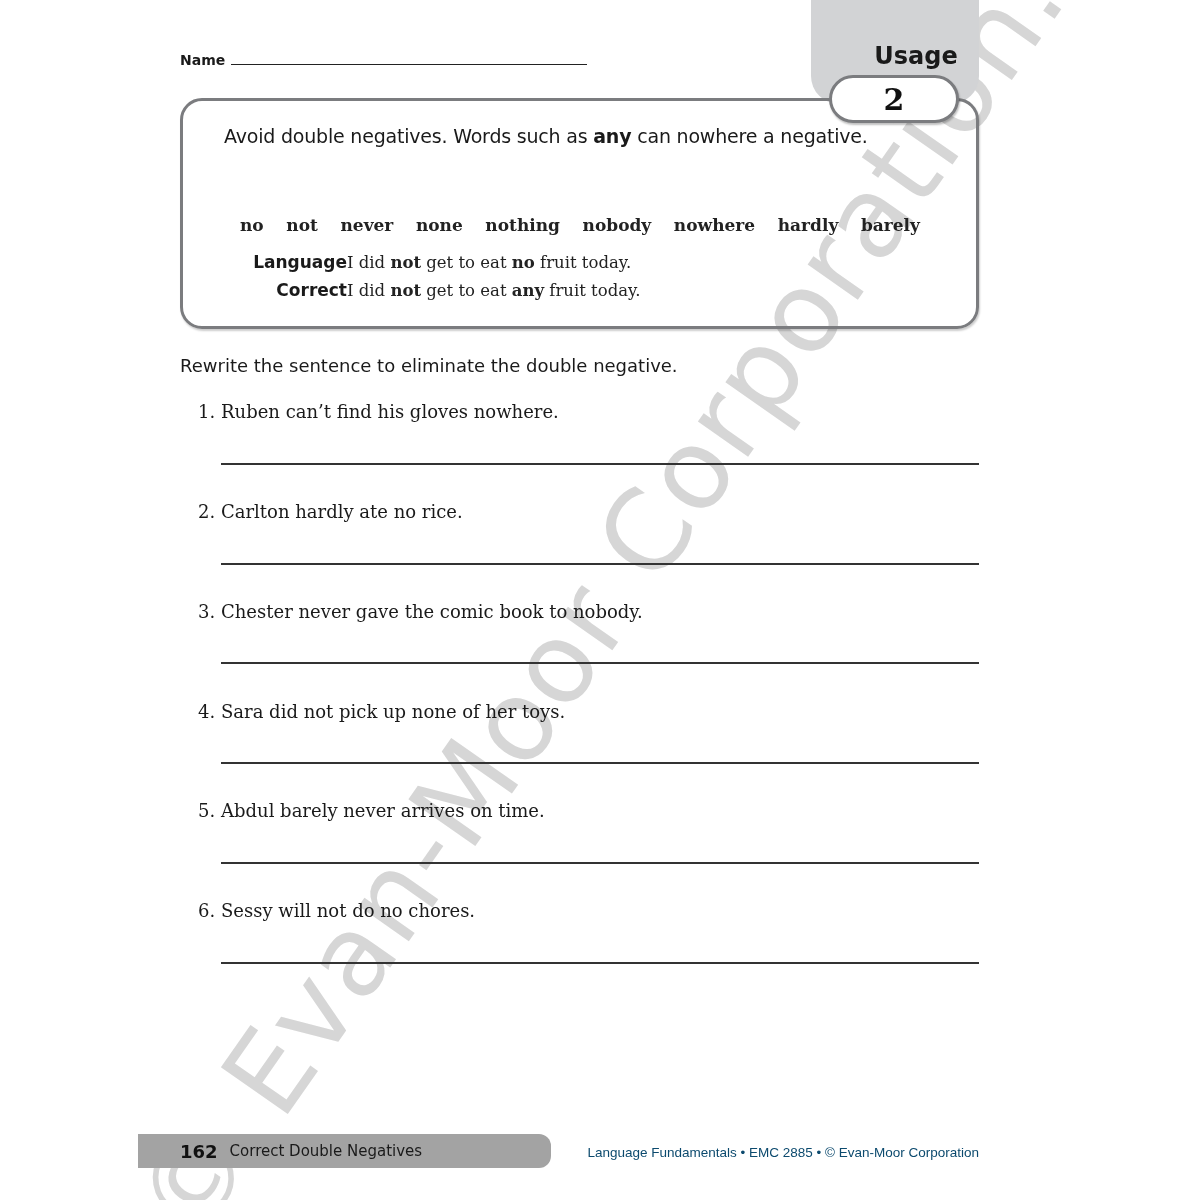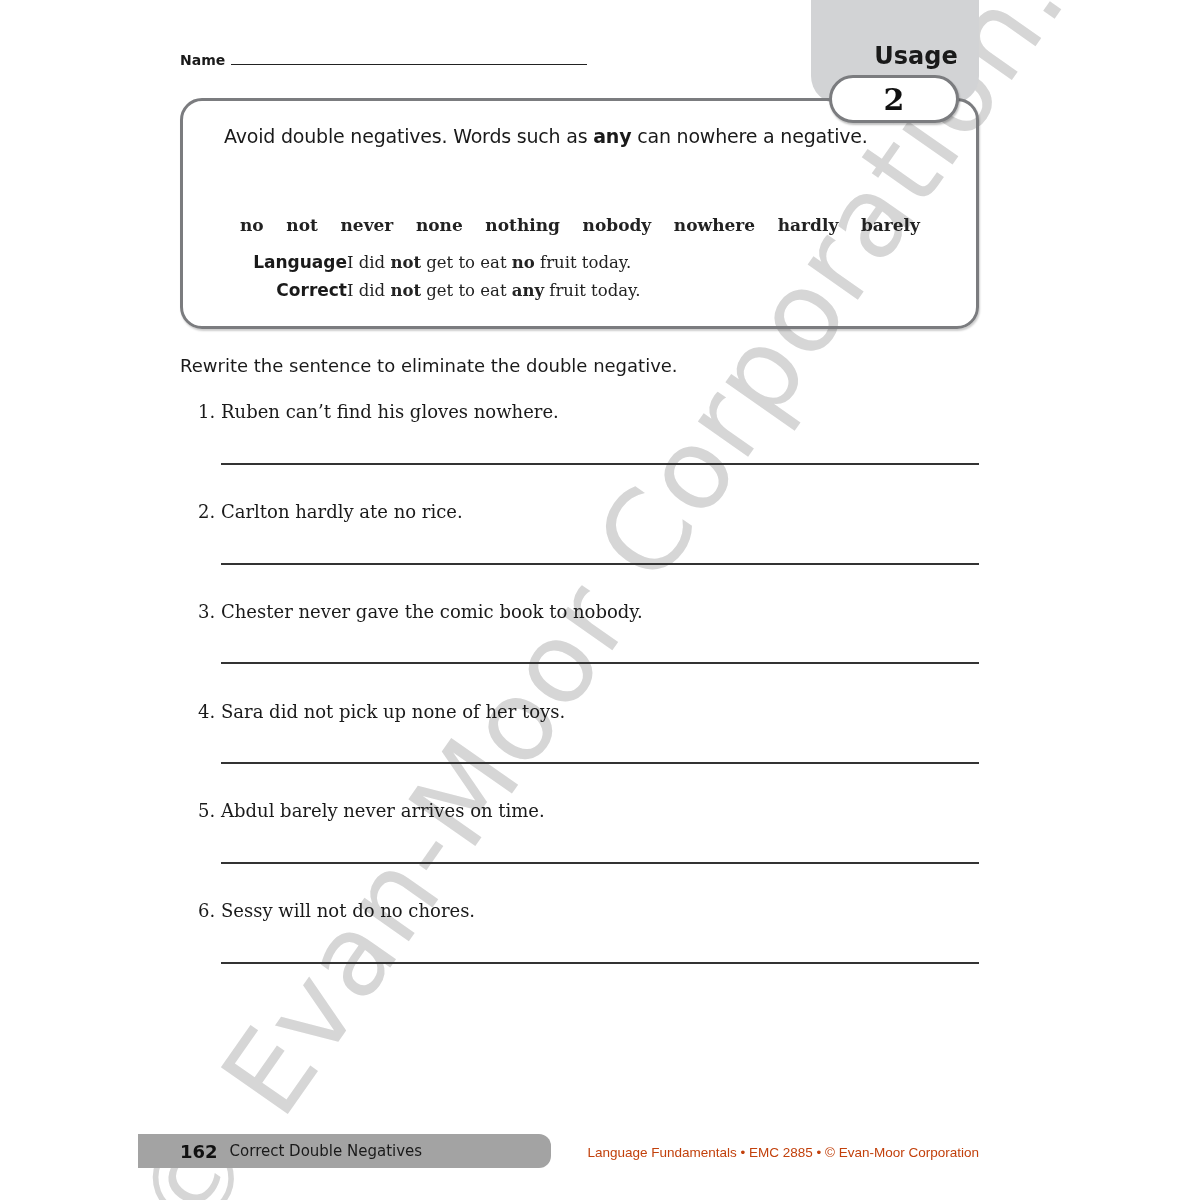--- a/index.html
+++ b/index.html
@@ -72,21 +72,21 @@
 
     
     .footer-bar {
       left:138px; top:1134px; width:413px; height:34px; background:#a3a3a3;
       border-radius:0 12px 12px 0; display:flex; align-items:center;
     }
     .footer-page { margin-left:42px; font-family:"DejaVu Sans", sans-serif; font-weight:bold; font-size:18px; color:#111; }
     .footer-topic { margin-left:12px; font-family:"DejaVu Sans", sans-serif; font-size:15px; color:#1a1a1a; }
     .footer-credit {
       left:580px; top:1145px; width:399px; text-align:right;
-      font-family:"Liberation Sans", sans-serif; font-size:13.5px; color:#c2410c;
+      font-family:"Liberation Sans", sans-serif; font-size:13.5px; color:#0c4a6e;
     }
   </style>
 </head>
 <body>
 
 <div class="abs watermark">© Evan-Moor Corporation.</div>
 
 <div class="abs name-row">
   <span class="name-label">Name</span>
   <span class="name-line"></span>

